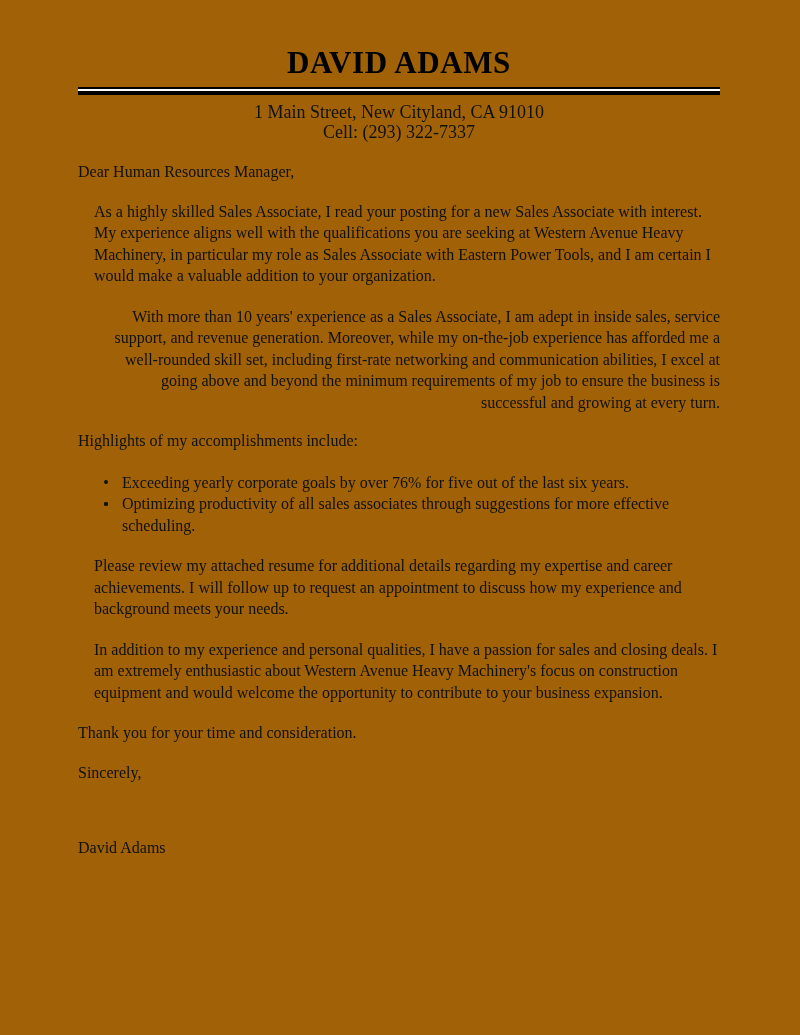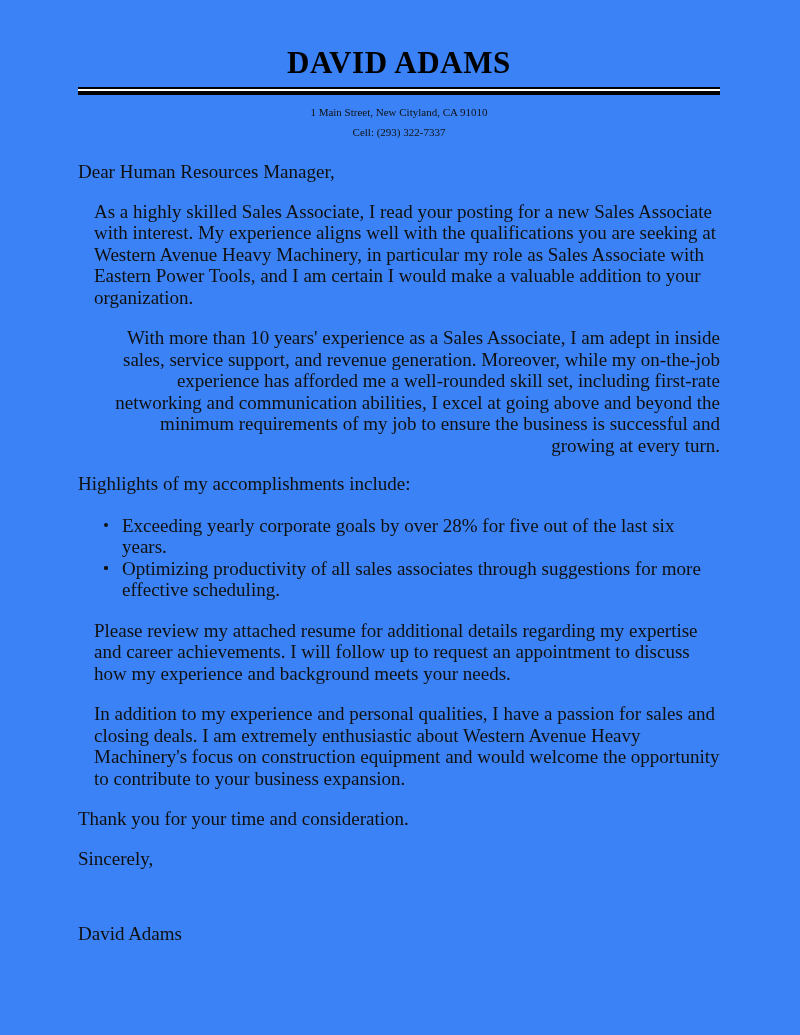--- a/index.html
+++ b/index.html
@@ -12,21 +12,21 @@
     background: #ffffff;
     font-family: "Liberation Serif", "DejaVu Serif", serif;
     color: #0d0d0d;
     overflow: hidden;
   }
 
   .page {
     position: relative;
     width: 800px;
     height: 1035px;
-    background: #3b82f6;
+    background: #a16207;
     box-sizing: border-box;
   }
 
   .content {
     position: absolute;
     left: 78px;
     top: 0;
     width: 642px;
   }
 
@@ -60,32 +60,32 @@
   }
   .rule-thick {
     height: 4px;
     background: #000000;
     width: 100%;
   }
 
   .contact-block {
     text-align: center;
     margin-top: 7px;
-    font-size: 11px;
+    font-size: 18px;
     line-height: 20px;
     color: #111111;
   }
   .contact-line {
     display: block;
   }
 
   
   .letter-body {
     margin-top: 19px;
-    font-size: 19px;
+    font-size: 16px;
     line-height: 21.5px;
     color: #101010;
     text-align: left;
   }
   .salutation {
     margin: 0 0 18px 0;
   }
   .para {
     margin: 0 0 19px 16px;
   }
@@ -157,21 +157,21 @@
 
       <p class="para">As a highly skilled Sales Associate, I read your posting for a new Sales Associate with interest. My experience aligns well with the qualifications you are seeking at Western Avenue Heavy Machinery, in particular my role as Sales Associate with Eastern Power Tools, and I am certain I would make a valuable addition to your organization.</p>
 
       <p class="para tight-after">With more than 10 years' experience as a Sales Associate, I am adept in inside sales, service support, and revenue generation. Moreover, while my on-the-job experience has afforded me a well-rounded skill set, including first-rate networking and communication abilities, I excel at going above and beyond the minimum requirements of my job to ensure the business is successful and growing at every turn.</p>
 
       <p class="highlights-lead">Highlights of my accomplishments include:</p>
 
       <ul class="bullets">
         <li class="bullet-item">
           <span class="dot"></span>
-          <span>Exceeding yearly corporate goals by over 28% for five out of the last six years.</span>
+          <span>Exceeding yearly corporate goals by over 76% for five out of the last six years.</span>
         </li>
         <li class="bullet-item">
           <span class="dot"></span>
         </li>
         <li class="bullet-item">
           <span class="dot"></span>
           <span>Optimizing productivity of all sales associates through suggestions for more effective scheduling.</span>
         </li>
       </ul>
 

